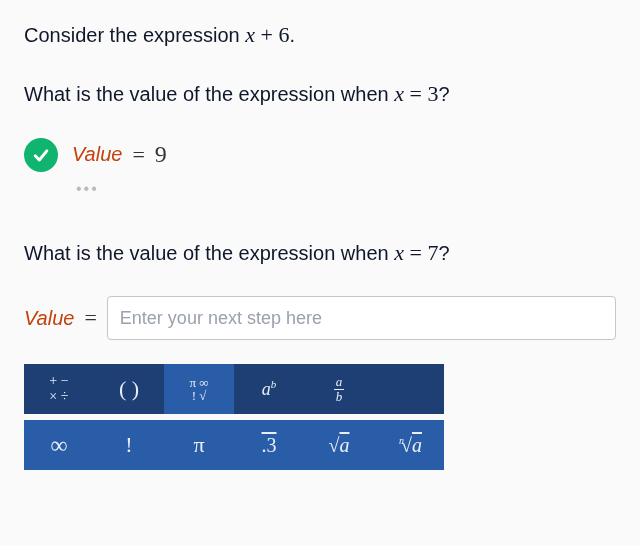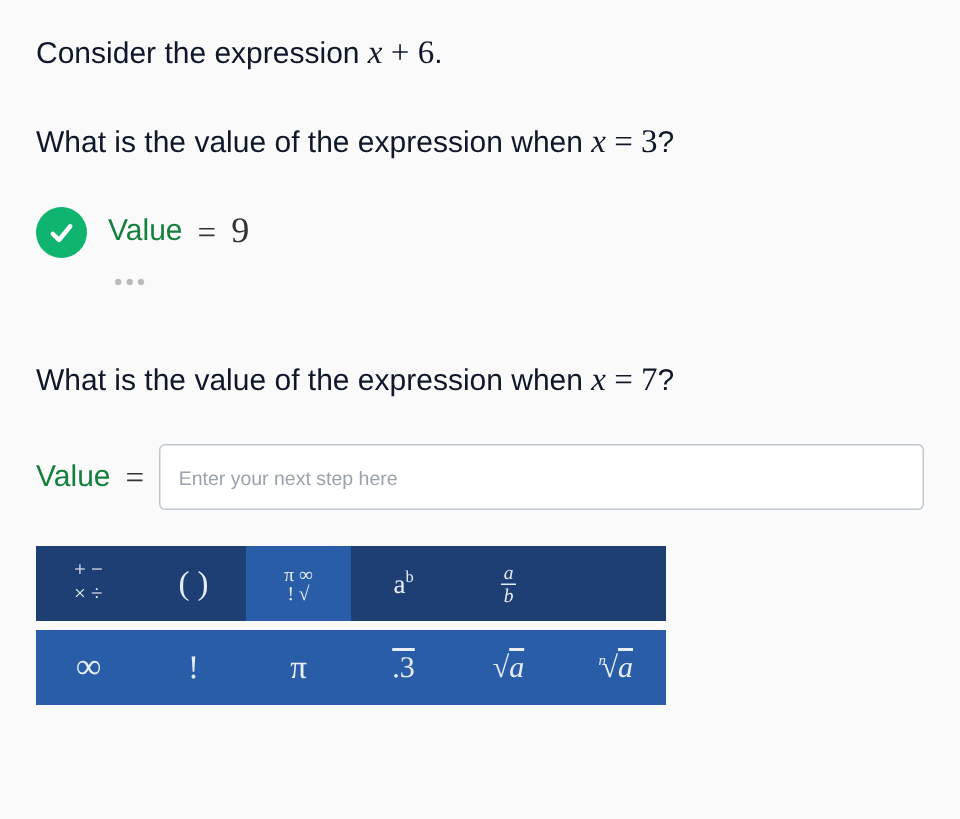--- a/index.html
+++ b/index.html
@@ -41,21 +41,22 @@
     justify-content: center;
     margin-right: 14px;
     flex-shrink: 0;
   }
   .check-badge svg {
     width: 20px;
     height: 20px;
   }
   .value-label {
     font-size: 20px;
-    color: #15803d;
+    color: #c2410c;
+    font-style: italic;
   }
   .value-eq {
     font-family: "Times New Roman", serif;
     font-size: 22px;
     margin: 0 10px;
   }
   .value-answer {
     font-family: "Times New Roman", serif;
     font-size: 24px;
   }
@@ -70,21 +71,21 @@
     display: flex;
     align-items: center;
     margin-bottom: 24px;
   }
   .step-input {
     flex: 1;
     height: 42px;
     border: 1px solid #bfc7d1;
     border-radius: 4px;
     padding: 0 12px;
-    font-size: 13px;
+    font-size: 18px;
     color: #333;
     background: #fff;
   }
   .step-input::placeholder {
     color: #9aa2ad;
   }
   .toolbar {
     display: flex;
     flex-direction: column;
     gap: 6px;
@@ -187,21 +188,21 @@
 × ÷</span>
     </div>
     <div class="tb-btn">
       <span style="font-size:22px;">( )</span>
     </div>
     <div class="tb-btn group sel">
       <span style="font-size:13px;">π ∞</span>
       <span style="font-size:13px;">! √</span>
     </div>
     <div class="tb-btn">
-      <span style="text-align:right;"><span>a</span><span class="sup">b</span></span>
+      <span style="font-style:italic;text-align:right;"><span>a</span><span class="sup">b</span></span>
     </div>
     <div class="tb-btn">
       <span class="frac">
         <span class="frac-top" style="font-style:italic;">a</span>
         <span style="font-style:italic;">b</span>
       </span>
     </div>
   </div>
 
   <div class="tb-row sel">

